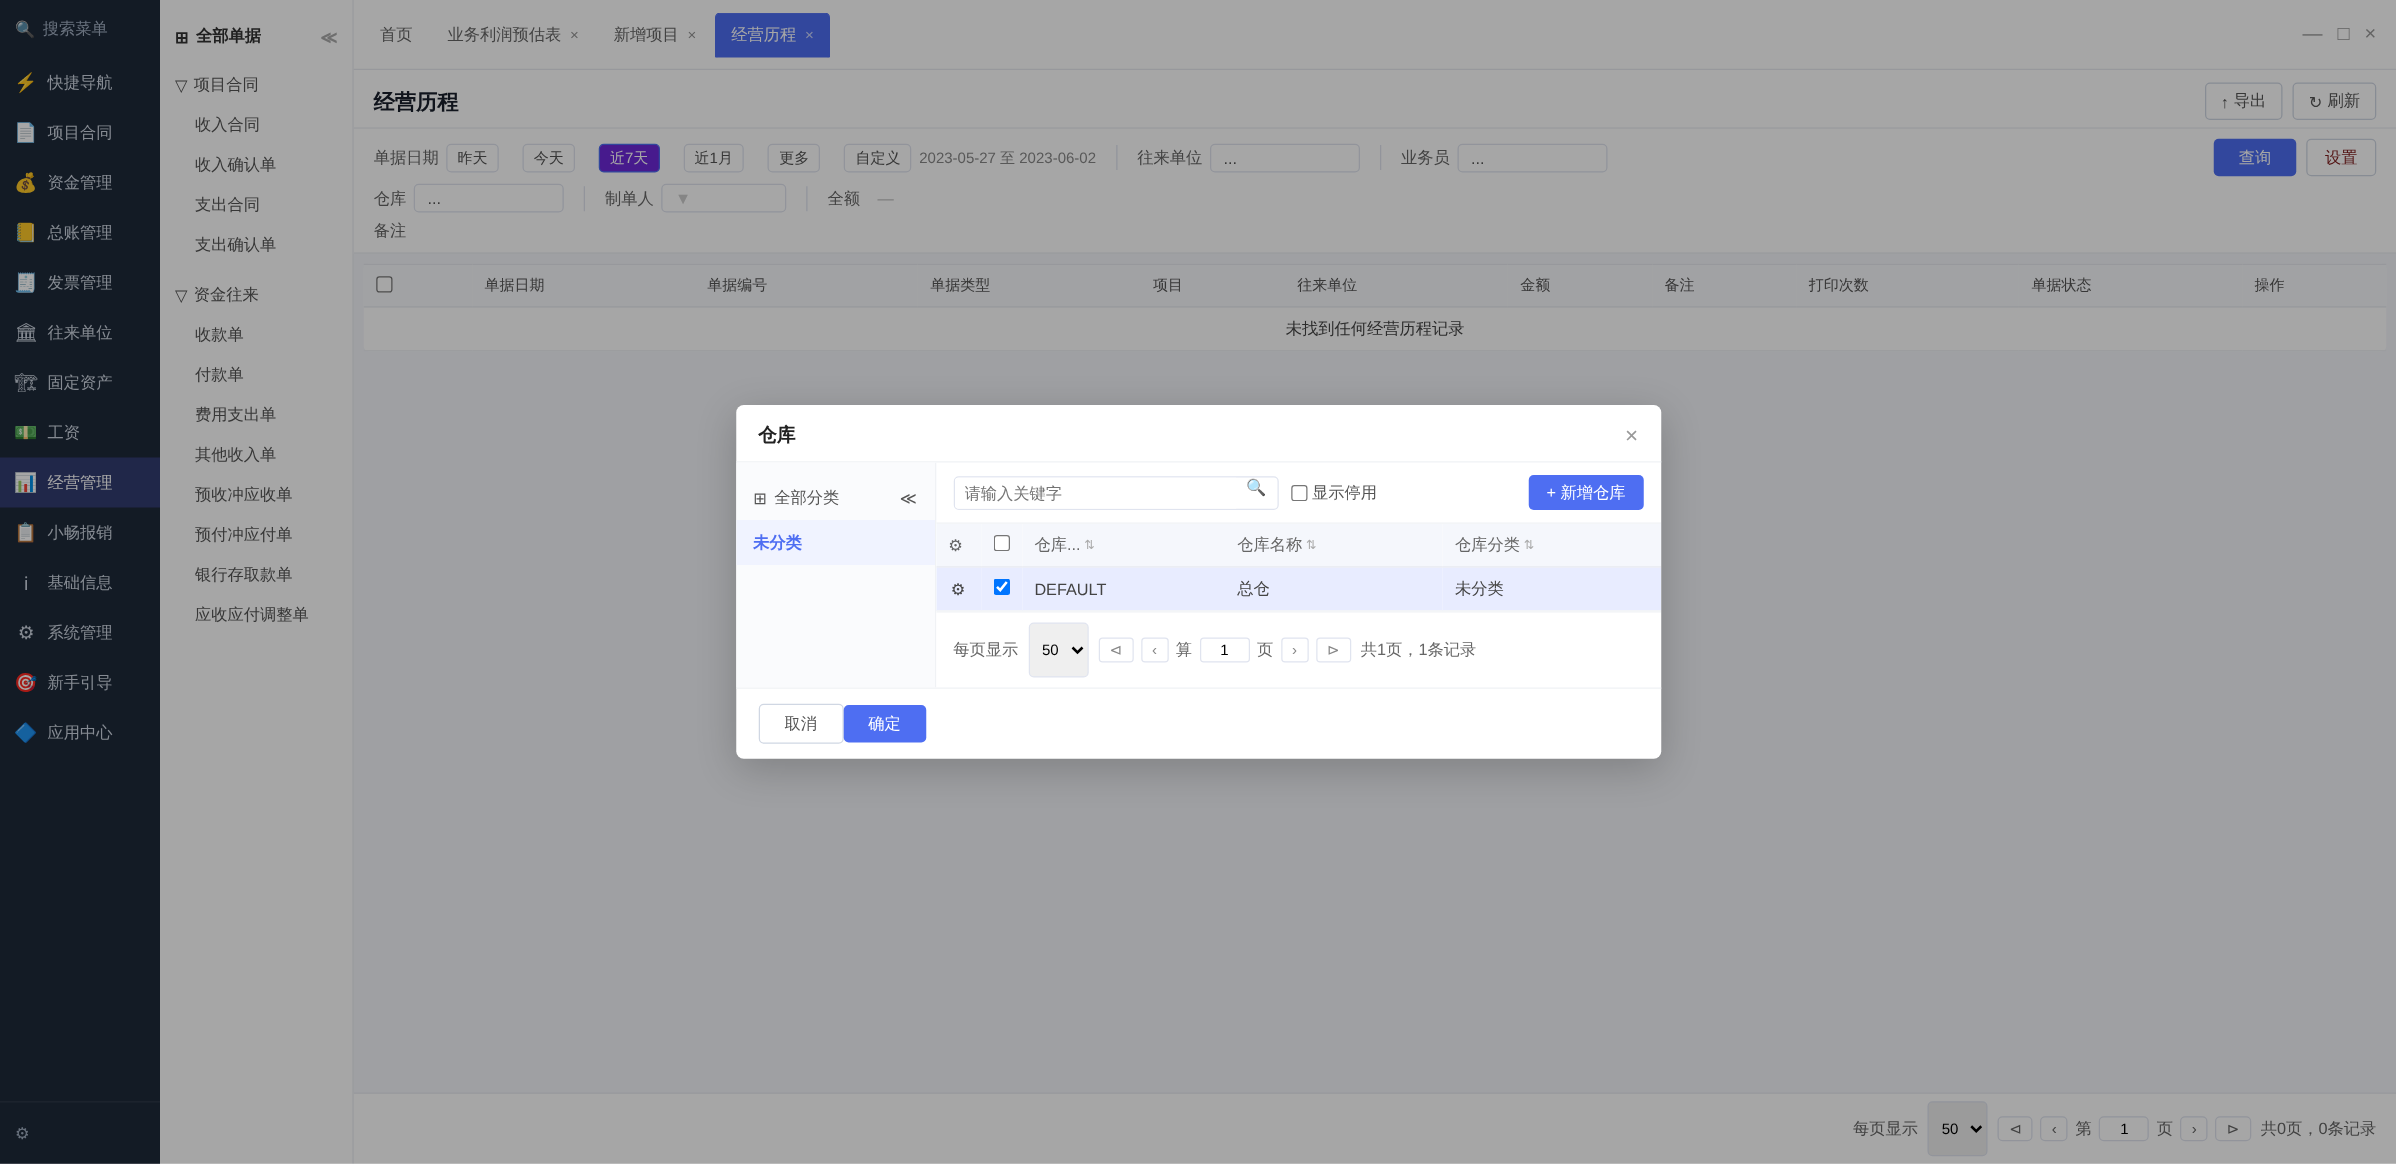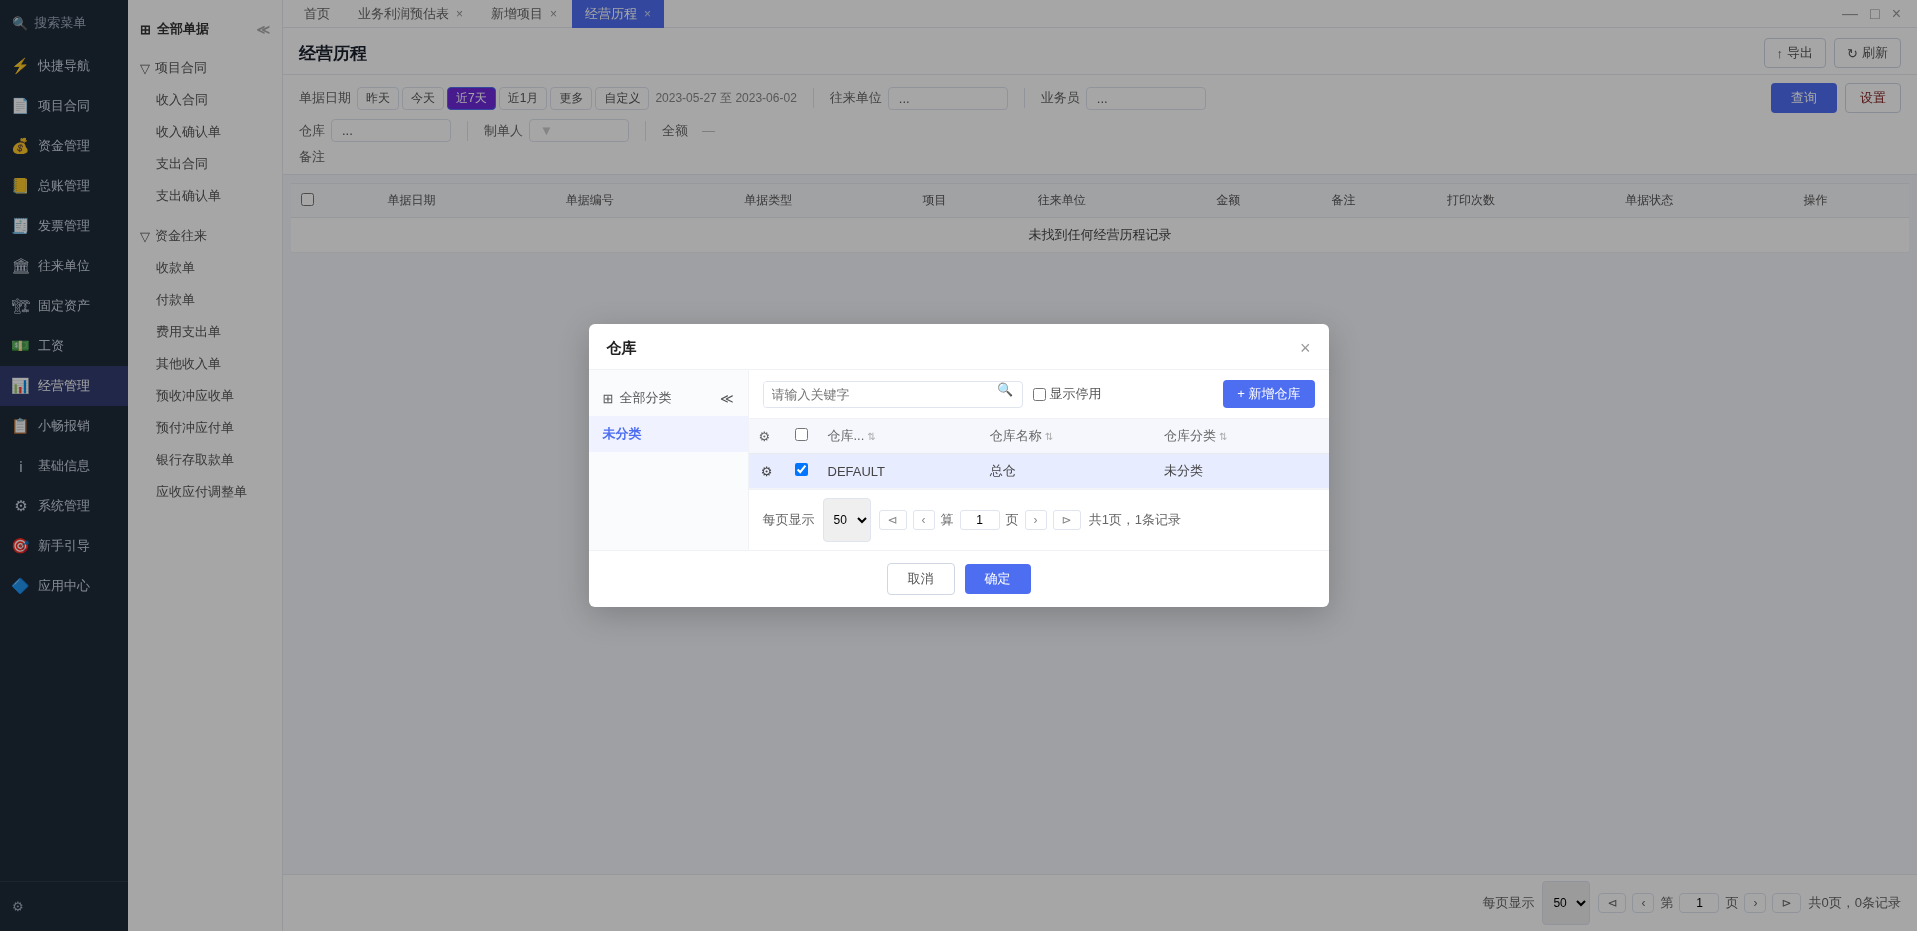--- a/index.html
+++ b/index.html
@@ -20,39 +20,39 @@
     .sub-sidebar {
       position: fixed; left: 128px; top: 0; width: 155px; height: 100%; background: #fff; border-right: 1px solid #e8eaf0; padding-top: 10px; overflow-y: auto;
     }
     .sub-sidebar-header { display: flex; align-items: center; gap: 6px; padding: 10px 12px; font-size: 13px; font-weight: bold; color: #333; }
     .sub-sidebar-group { padding: 4px 0; }
     .sub-sidebar-group-title { display: flex; align-items: center; gap: 5px; padding: 7px 12px; font-size: 13px; color: #555; cursor: pointer; }
     .sub-sidebar-link { padding: 7px 12px 7px 28px; font-size: 13px; color: #555; cursor: pointer; display: block; }
 
     
     .main-wrapper { position: fixed; left: 283px; top: 0; right: 0; bottom: 0; display: flex; flex-direction: column; }
-    .tab-bar { display: flex; align-items: center; background: #fff; border-bottom: 1px solid #e8eaf0; height: 28px; padding: 0 8px; gap: 2px; }
+    .tab-bar { display: flex; align-items: center; background: #fff; border-bottom: 1px solid #e8eaf0; height: 56px; padding: 0 8px; gap: 2px; }
     .tab { display: flex; align-items: center; gap: 5px; padding: 0 12px; height: 36px; border-radius: 4px 4px 0 0; cursor: pointer; font-size: 13px; color: #666; border: 1px solid transparent; border-bottom: none; }
     .tab.active { background: #4e6ef2; color: #fff; border-color: #4e6ef2; }
     .tab-close { font-size: 12px; margin-left: 2px; opacity: 0.7; }
     .win-controls { margin-left: auto; display: flex; gap: 12px; padding-right: 8px; font-size: 16px; color: #999; cursor: pointer; }
 
     
     .page-header { display: flex; align-items: center; justify-content: space-between; padding: 10px 16px 6px; background: #fff; border-bottom: 1px solid #e8eaf0; }
     .page-title { font-size: 17px; font-weight: bold; color: #1a202c; }
     .page-actions { display: flex; gap: 8px; }
     .btn-export { display: flex; align-items: center; gap: 4px; padding: 5px 12px; border: 1px solid #d0d7e3; border-radius: 4px; cursor: pointer; font-size: 13px; background: #fff; color: #555; }
     .btn-refresh { display: flex; align-items: center; gap: 4px; padding: 5px 12px; border: 1px solid #d0d7e3; border-radius: 4px; cursor: pointer; font-size: 13px; background: #fff; color: #555; }
 
     
     .filter-bar { background: #fff; padding: 8px 16px; border-bottom: 1px solid #e8eaf0; display: flex; flex-direction: column; gap: 6px; }
     .filter-row { display: flex; align-items: center; gap: 16px; flex-wrap: wrap; }
     .filter-item { display: flex; align-items: center; gap: 6px; font-size: 13px; color: #555; }
     .filter-label { color: #666; white-space: nowrap; }
-    .filter-date-btns { display: flex; gap: 3px; }
+    .filter-date-btns { display: flex; gap: 19px; }
     .date-btn { padding: 2px 8px; border-radius: 4px; border: 1px solid #e0e4ef; cursor: pointer; font-size: 12px; background: #fff; color: #555; }
     .date-btn.active { background: #6d28d9; color: #fff; border-color: #4e6ef2; }
     .filter-date-range { font-size: 12px; color: #888; }
     .filter-select { display: flex; align-items: center; gap: 4px; padding: 3px 10px; border: 1px solid #e0e4ef; border-radius: 4px; cursor: pointer; font-size: 13px; background: #fff; color: #555; min-width: 120px; }
     .filter-separator { height: 20px; border-left: 1px solid #e0e4ef; }
     .btn-query { padding: 5px 20px; background: #4e6ef2; color: #fff; border: none; border-radius: 4px; cursor: pointer; font-size: 13px; }
     .btn-settings { padding: 5px 14px; background: #fff; border: 1px solid #d0d7e3; border-radius: 4px; cursor: pointer; font-size: 13px; color: #7f1d1d; }
 
     
     .table-area { flex: 1; overflow: auto; background: #f5f6fb; padding: 8px; }
@@ -87,21 +87,21 @@
     .modal-table-wrap { flex: 1; overflow: auto; }
     .modal-table { width: 100%; border-collapse: collapse; font-size: 13px; }
     .modal-table th { background: #f5f7fc; border-bottom: 1px solid #e8eaf0; padding: 8px 10px; text-align: left; color: #666; font-weight: normal; white-space: nowrap; }
     .modal-table td { border-bottom: 1px solid #f2f4f8; padding: 8px 10px; color: #444; }
     .modal-table tr.selected td { background: #e8ecff; }
     .modal-table .sort-icon { font-size: 10px; color: #aaa; }
     .modal-footer-bar { display: flex; align-items: center; justify-content: space-between; padding: 8px 14px; border-top: 1px solid #f0f2f5; background: #fff; font-size: 13px; color: #666; }
     .modal-page-nav { display: flex; align-items: center; gap: 6px; }
     .modal-page-btn { padding: 2px 8px; border: 1px solid #e0e4ef; border-radius: 3px; cursor: pointer; background: #fff; font-size: 12px; color: #888; }
     .modal-page-input { width: 40px; padding: 2px 5px; border: 1px solid #e0e4ef; border-radius: 3px; text-align: center; font-size: 12px; }
-    .modal-action-row { display: flex; align-items: center; justify-content: center; gap: 10px; padding: 12px 18px; border-top: 1px solid #f0f2f5; }
+    .modal-action-row { display: flex; align-items: center; justify-content: flex-start; padding: 12px 18px; border-top: 1px solid #f0f2f5; }
     .btn-cancel { padding: 6px 20px; border: 1px solid #d0d7e3; border-radius: 4px; background: #fff; cursor: pointer; font-size: 13px; color: #555; }
     .btn-confirm { padding: 6px 20px; background: #4e6ef2; color: #ffffff; border: none; border-radius: 4px; cursor: pointer; font-size: 13px; }
 
     .checkbox-cell { width: 30px; text-align: center; }
     .gear-cell { width: 36px; text-align: center; color: #aaa; }
     .col-sort { display: flex; align-items: center; gap: 3px; }
 
     
     .modal-sidebar::-webkit-scrollbar { width: 4px; }
     .modal-sidebar::-webkit-scrollbar-thumb { background: #ddd; border-radius: 2px; }

